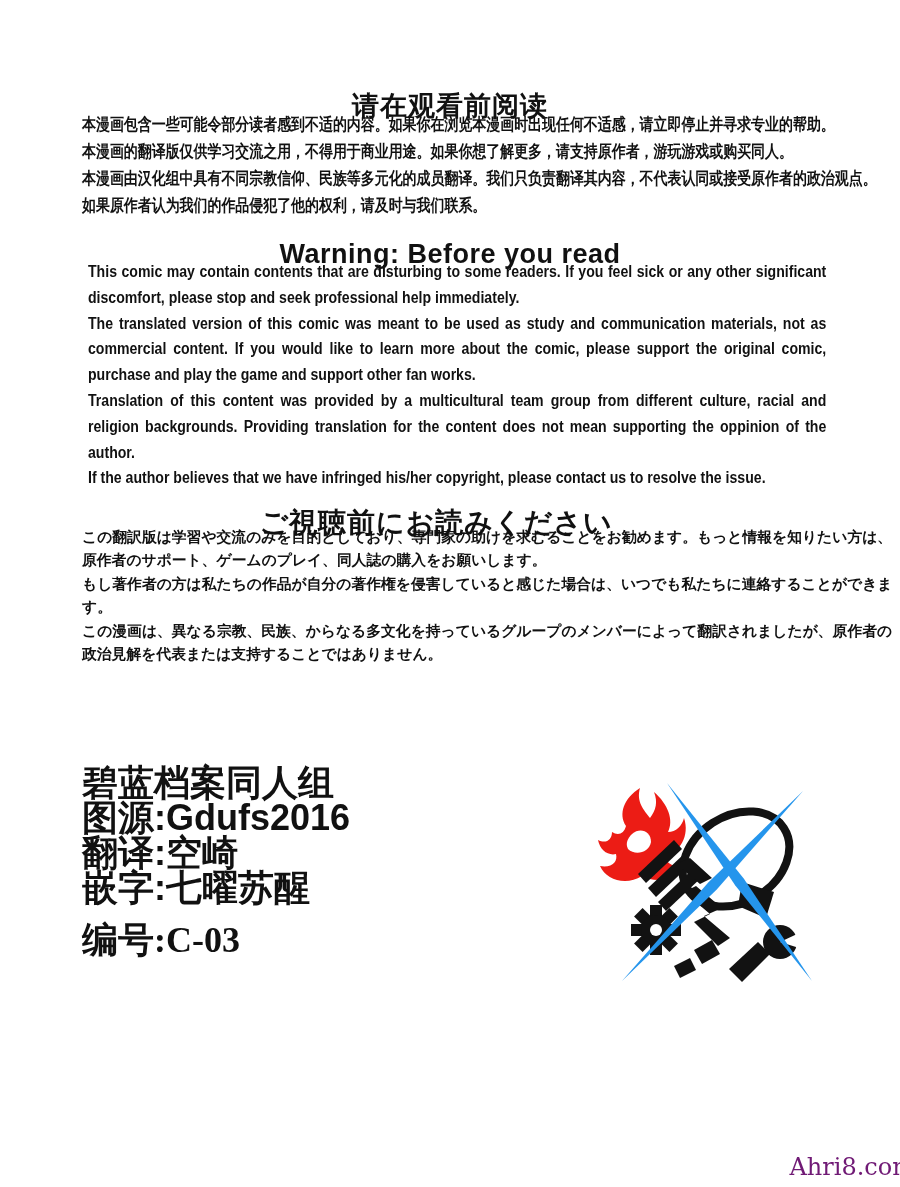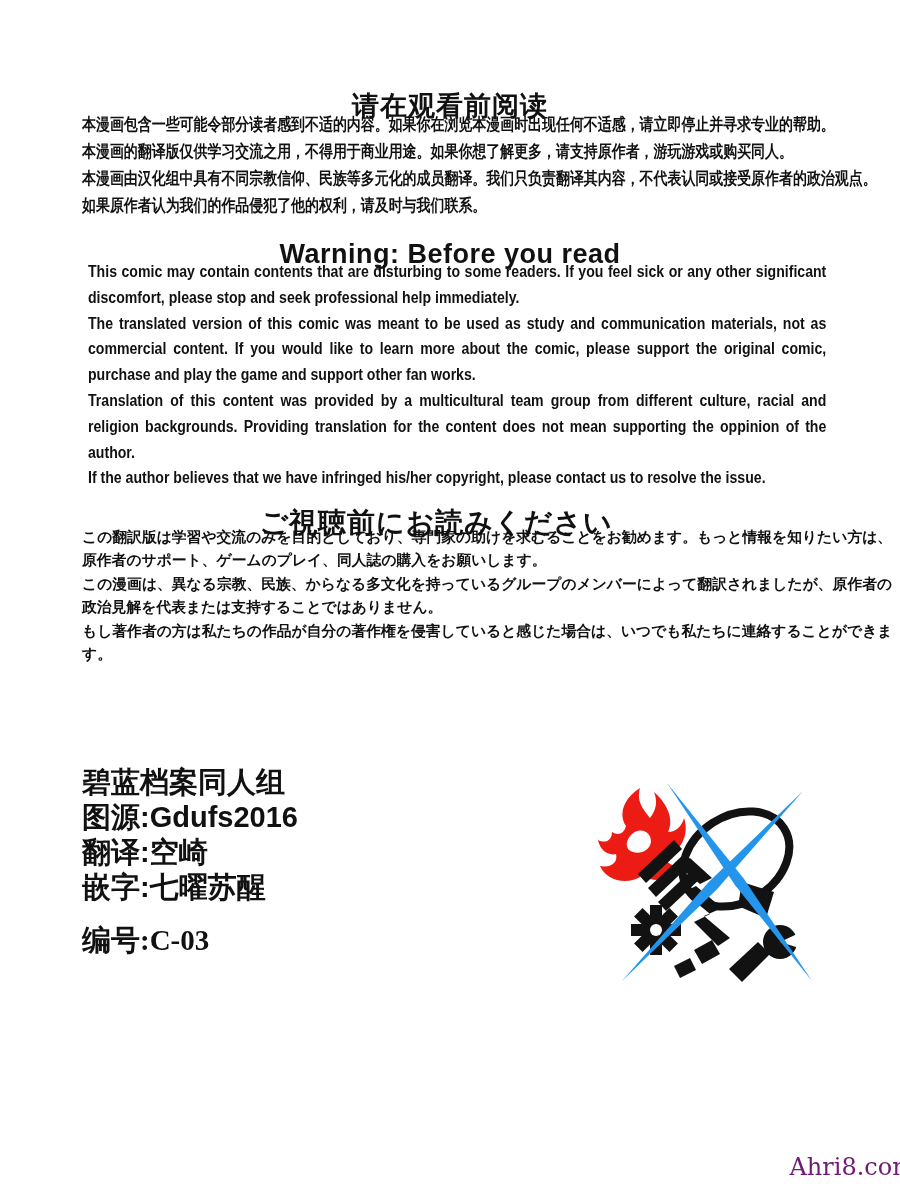--- a/index.html
+++ b/index.html
@@ -34,21 +34,21 @@
     font-size:28px;font-weight:900;letter-spacing:1px;
   }
   .jp-body{
     position:absolute;top:526px;left:82px;width:812px;
     font-size:14.8px;font-weight:700;line-height:23.4px;text-align:left;
   }
   .jp-body p{margin:0;}
   
   .credits{
     position:absolute;top:765px;left:82px;
-    font-size:29px;font-weight:900;line-height:35px;letter-spacing:0;
+    font-size:36px;font-weight:900;line-height:35px;letter-spacing:0;
   }
   .credits div{white-space:nowrap;}
   .credits .serial{margin-top:18px;font-family:Liberation Serif, serif;}
   
   .logo{position:absolute;left:582px;top:770px;width:260px;height:225px;}
   
   .watermark{
     position:absolute;top:1153px;right:7px;
     font-family:"DejaVu Serif",serif;font-size:24px;font-weight:400;
   }
@@ -70,22 +70,22 @@
   <div class="en-body">
     <p>This comic may contain contents that are disturbing to some readers. If you feel sick or any other significant discomfort, please stop and seek professional help immediately.</p>
     <p>The translated version of this comic was meant to be used as study and communication materials, not as commercial content. If you would like to learn more about the comic, please support the original comic, purchase and play the game and support other fan works.</p>
     <p>Translation of this content was provided by a multicultural team group from different culture, racial and religion backgrounds. Providing translation for the content does not mean supporting the oppinion of the author.</p>
     <p>If the author believes that we have infringed his/her copyright, please contact us to resolve the issue.</p>
   </div>
 
   <h1 class="jp-title">ご視聴前にお読みください</h1>
   <div class="jp-body">
     <p>この翻訳版は学習や交流のみを目的としており、専門家の助けを求むることをお勧めます。もっと情報を知りたい方は、原作者のサポート、ゲームのプレイ、同人誌の購入をお願いします。</p>
+    <p>もし著作者の方は私たちの作品が自分の著作権を侵害していると感じた場合は、いつでも私たちに連絡することができます。</p>
     <p>この漫画は、異なる宗教、民族、からなる多文化を持っているグループのメンバーによって翻訳されましたが、原作者の政治見解を代表または支持することではありません。</p>
-    <p>もし著作者の方は私たちの作品が自分の著作権を侵害していると感じた場合は、いつでも私たちに連絡することができます。</p>
   </div>
 
   <div class="credits">
     <div>碧蓝档案同人组</div>
     <div>图源:Gdufs2016</div>
     <div>翻译:空崎</div>
     <div>嵌字:七曜苏醒</div>
     <div class="serial">编号:C-03</div>
   </div>
 

